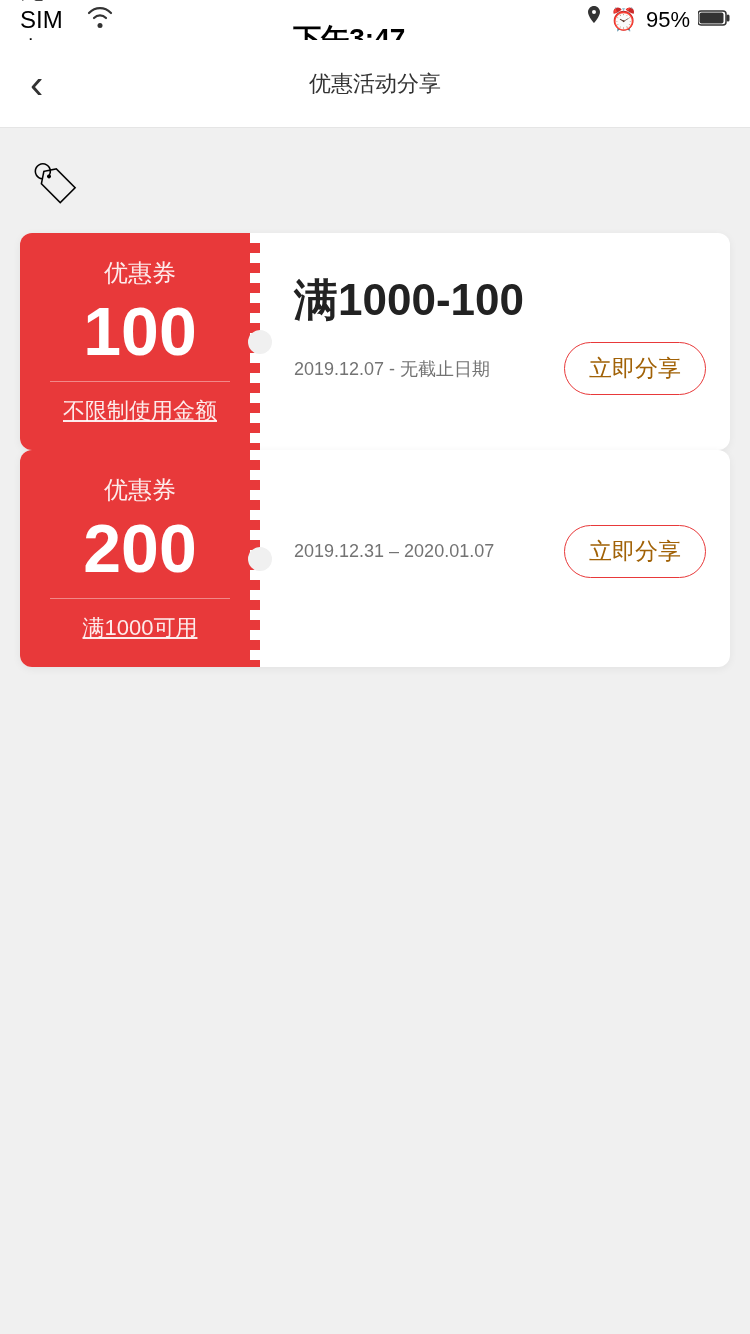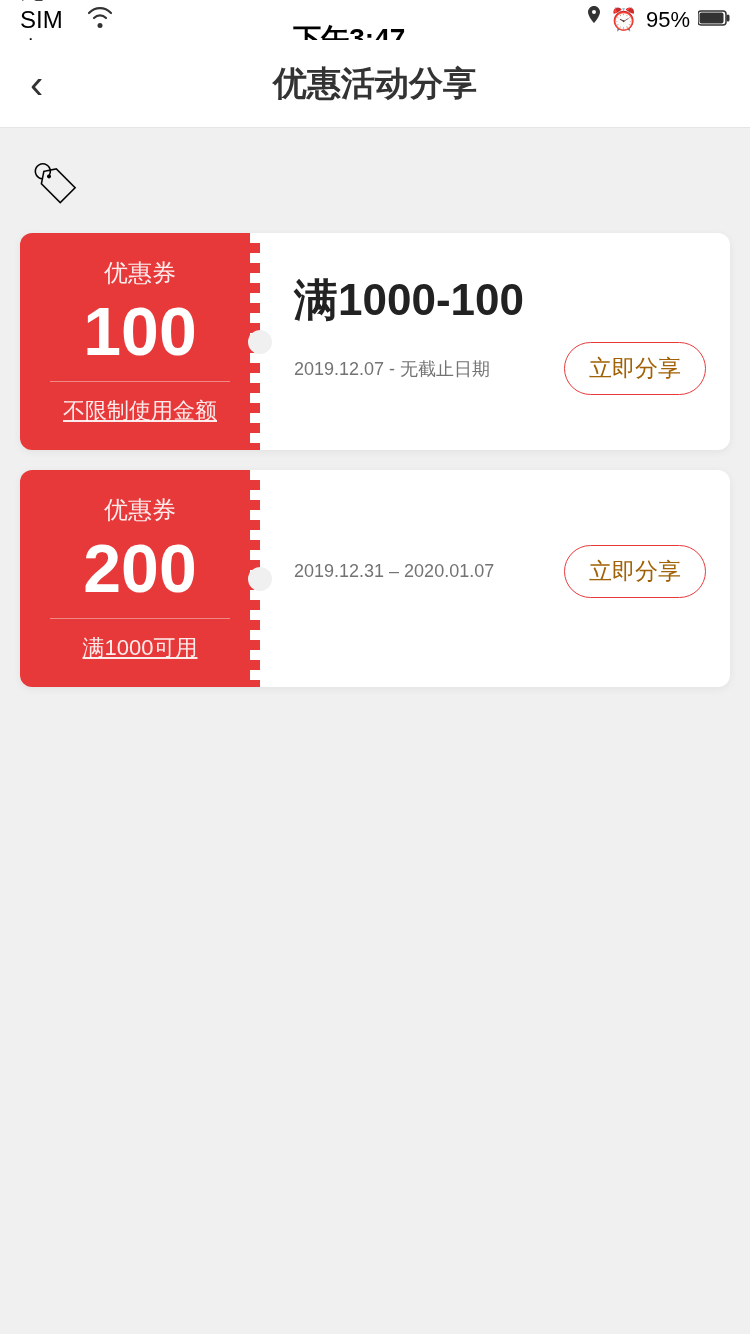--- a/index.html
+++ b/index.html
@@ -57,22 +57,22 @@
     }
     .nav-back {
       position: absolute;
       left: 30px;
       font-size: 40px;
       color: #333;
       cursor: pointer;
       line-height: 1;
     }
     .nav-title {
-      font-size: 34px;
-      font-weight: 700;
+      font-size: 22px;
+      font-weight: 400;
       color: #333;
       text-align: right;
     }
 
     
     .section-header {
       background: #f0f0f0;
       padding: 30px 30px 16px 30px;
       display: flex;
       align-items: flex-start;
@@ -93,21 +93,20 @@
       color: #999;
       margin-top: 6px;
     }
 
     
     .coupon-list {
       background: #f0f0f0;
       padding: 10px 20px 20px 20px;
       display: flex;
       flex-direction: column;
-      gap: 20px;
     }
 
     
     .coupon-card {
       background: #fff;
       border-radius: 12px;
       overflow: hidden;
       display: flex;
       box-shadow: 0 2px 8px rgba(0,0,0,0.06);
     }

